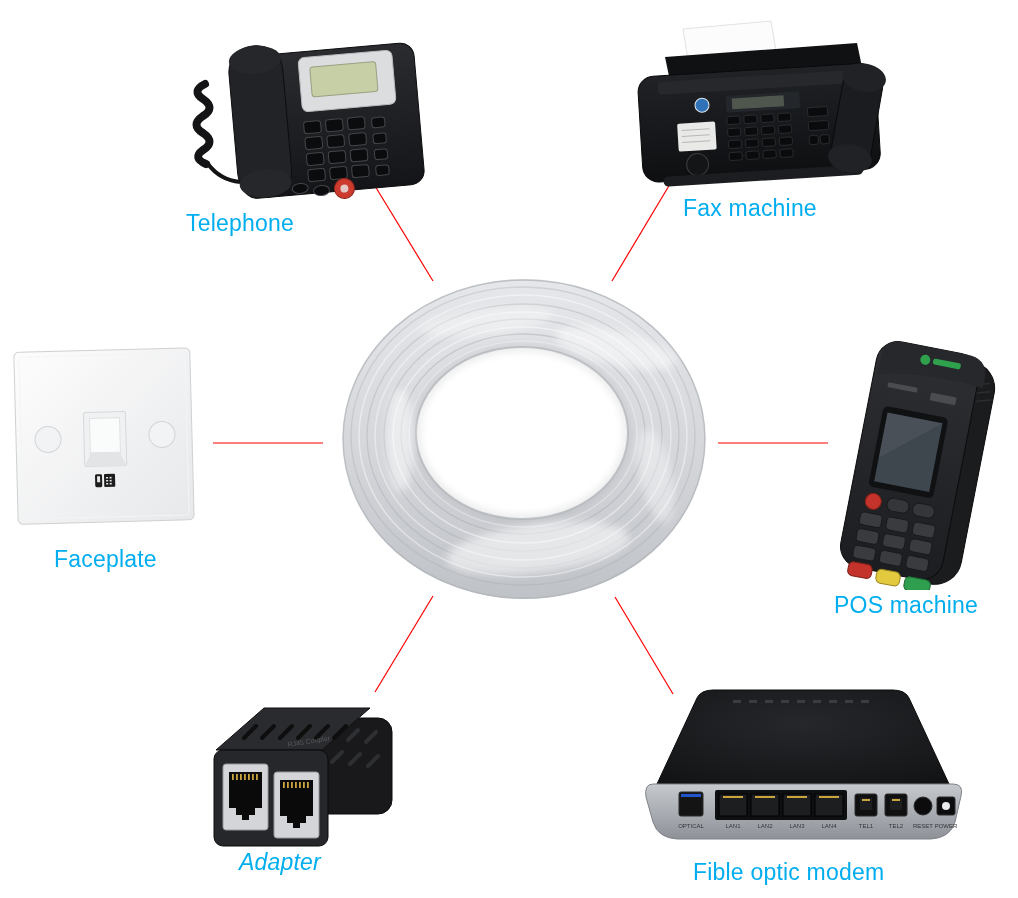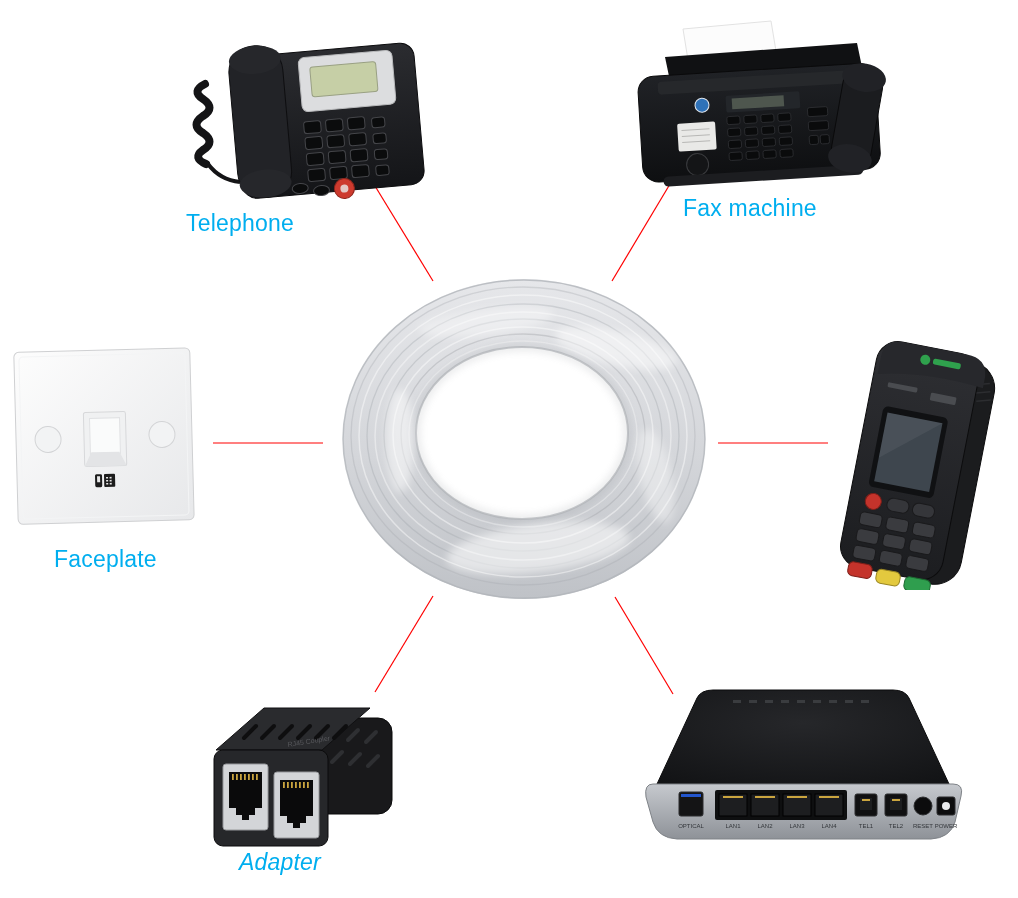--- a/index.html
+++ b/index.html
@@ -239,20 +239,21 @@
           <rect x="50" y="230" width="22" height="13" rx="4"></rect>
             <rect x="77" y="230" width="22" height="13" rx="4"></rect>
             <rect x="104" y="230" width="22" height="13" rx="4"></rect>
         </g>
         <rect x="48" y="247" width="24" height="14" rx="5" fill="#c4332b" stroke="#7e1f19"></rect>
         <rect x="77" y="249" width="24" height="14" rx="5" fill="#e3c93e" stroke="#9b8722"></rect>
         <rect x="106" y="251" width="26" height="14" rx="5" fill="#2f9e4e" stroke="#1d6a32"></rect>
       </g>
     </svg>
   </figure>
+  <div class="node-label" style="left:834px;top:592px;">POS machine</div>
 
   <figure class="device" style="left:192px;top:692px;width:210px;height:162px;">
     <svg viewBox="0 0 210 162" width="210" height="162">
       <rect x="118" y="26" width="82" height="96" rx="14" fill="#19191b" stroke="#0a0a0b"></rect>
       <g stroke="#2e2f32" stroke-width="4" stroke-linecap="round">
         <line x1="138" y1="46" x2="148" y2="36"></line>
           <line x1="156" y1="48" x2="166" y2="38"></line>
           <line x1="174" y1="50" x2="184" y2="40"></line>
         <line x1="140" y1="70" x2="150" y2="60"></line>
           <line x1="158" y1="72" x2="168" y2="62"></line>
@@ -356,14 +357,15 @@
         <text x="132" y="146">LAN2</text>
         <text x="164" y="146">LAN3</text>
         <text x="196" y="146">LAN4</text>
         <text x="233" y="146">TEL1</text>
         <text x="263" y="146">TEL2</text>
         <text x="290" y="146">RESET</text>
         <text x="313" y="146">POWER</text>
       </g>
     </svg>
   </figure>
+  <div class="node-label" style="left:693px;top:859px;">Fible optic modem</div>
 
 </div>
 
 </body></html>

